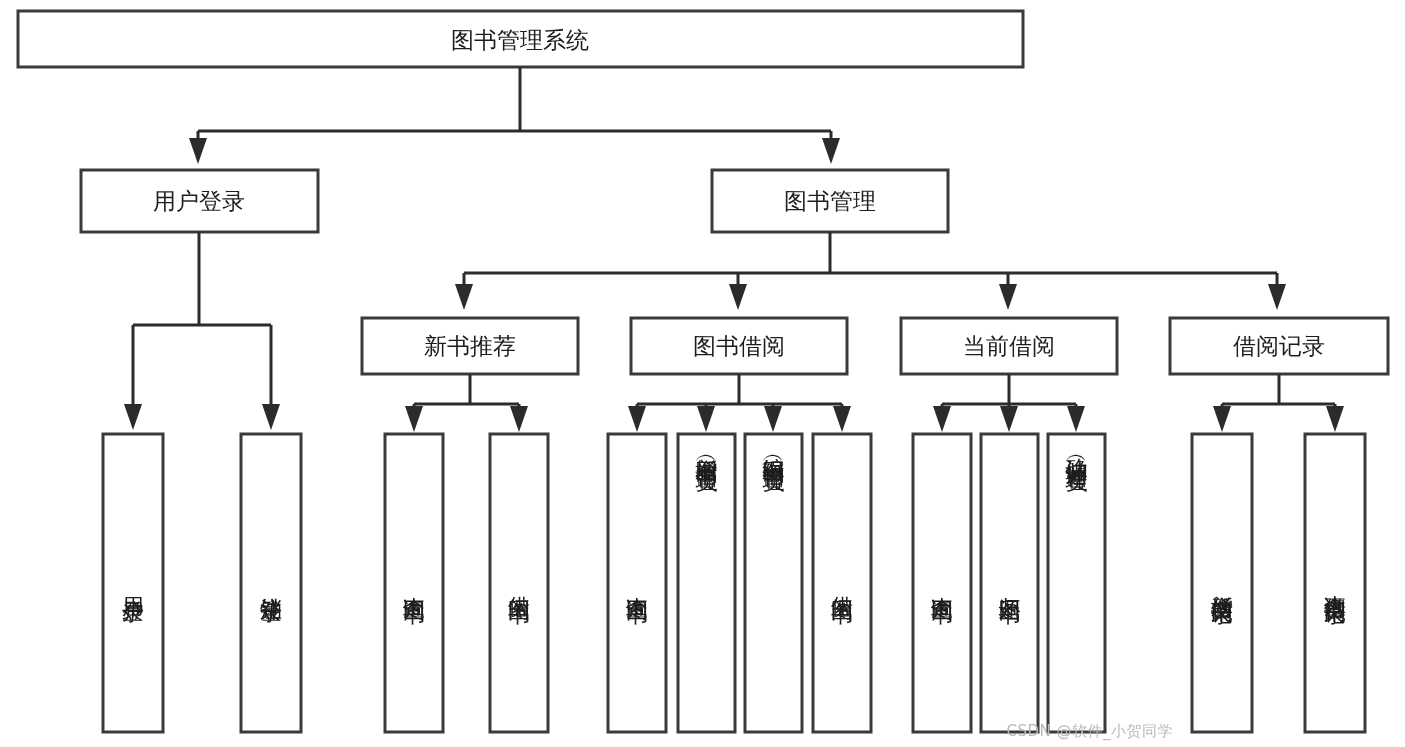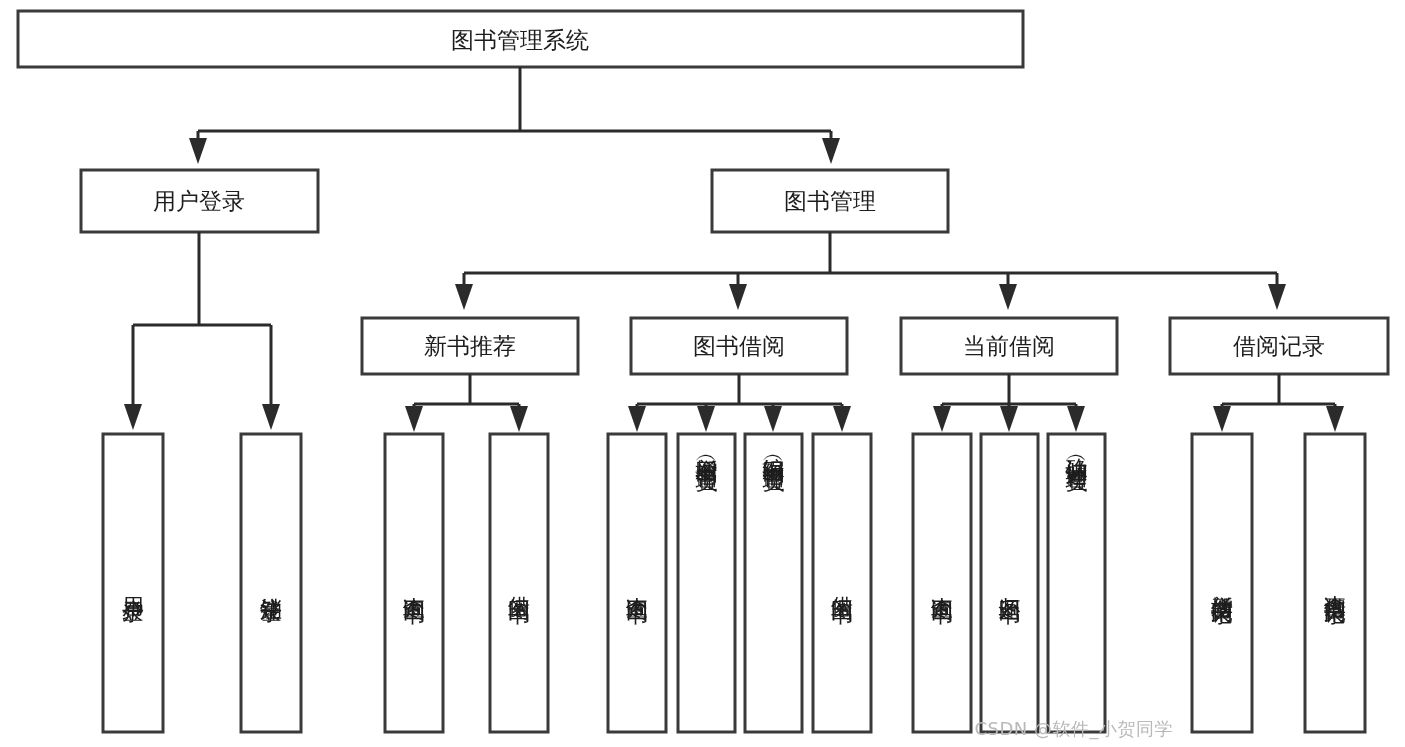--- a/index.html
+++ b/index.html
@@ -61,21 +61,21 @@
     letter-spacing: 2px;
     text-align: center;
     white-space: nowrap;
     pointer-events: none;
   }
   .watermark {
     position: absolute;
     right: 14px;
     bottom: 6px;
     font-family: "DejaVu Sans", "Liberation Sans", sans-serif;
-    font-size: 18px;
+    font-size: 15px;
     color: #b9b9b9;
     letter-spacing: 0.5px;
     white-space: nowrap;
   }
 </style>
 </head>
 <body>
 
 <div id="diagram-root">
 

